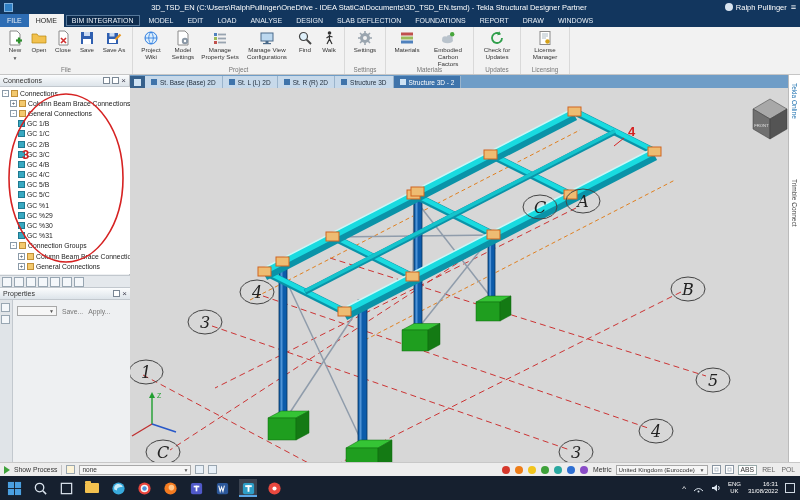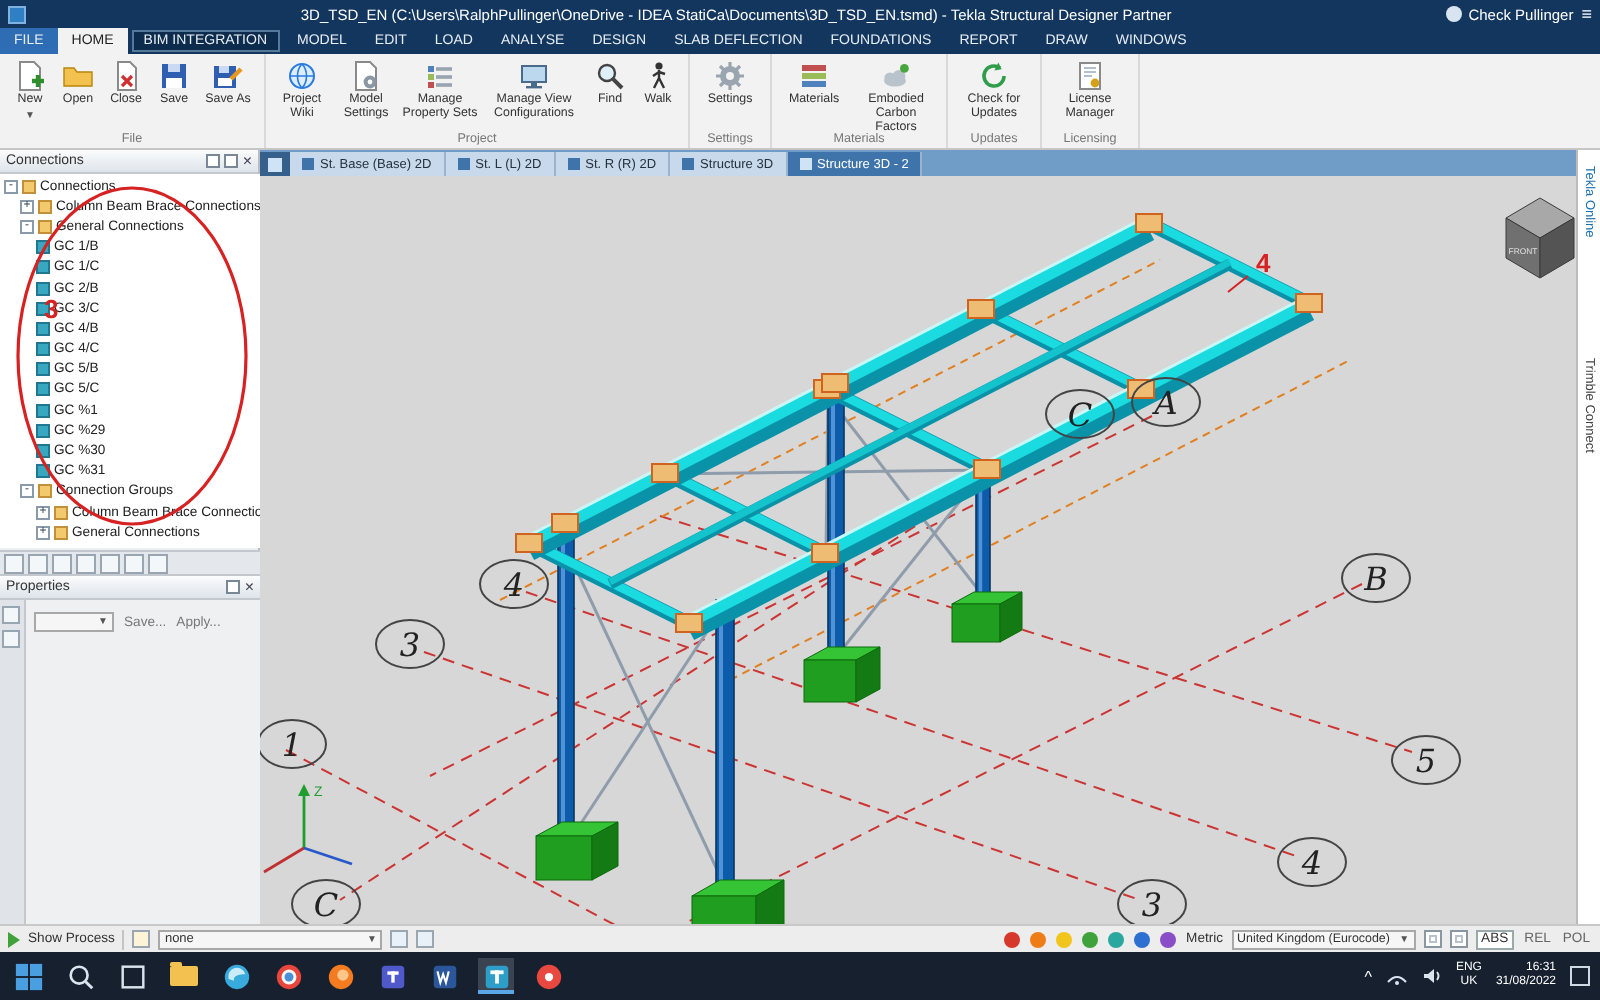--- a/index.html
+++ b/index.html
@@ -107,21 +107,21 @@
 </head>
 <body>
 
 <div id="app">
 
   <div class="titlebar">
     <span class="appico"></span>
     <span class="t">3D_TSD_EN (C:\Users\RalphPullinger\OneDrive - IDEA StatiCa\Documents\3D_TSD_EN.tsmd) - Tekla Structural Designer Partner</span>
     <span class="usr">
       <span class="avatar"></span>
-      <span>Check Pullinger</span>
+      <span>Ralph Pullinger</span>
     </span>
     <span class="burger">≡</span>
   </div>
 
   <div class="ribtabs">
     <span class="ribtab ribtab--file">FILE</span>
     <span class="ribtab ribtab--active">HOME</span>
     <span class="ribtab ribtab--boxed">BIM INTEGRATION</span>
     <span class="ribtab">MODEL</span>
     <span class="ribtab">EDIT</span>

